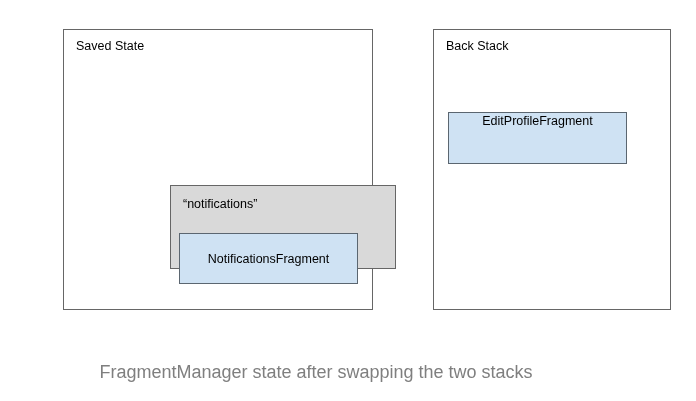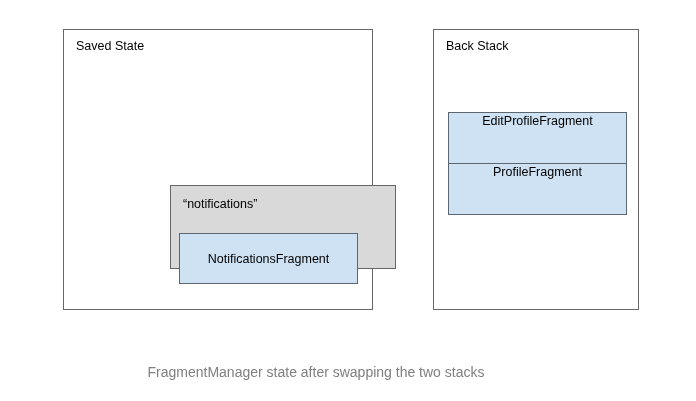--- a/index.html
+++ b/index.html
@@ -30,21 +30,21 @@
   }
   #saved-state-box {
     left: 63px;
     top: 29px;
     width: 310px;
     height: 281px;
   }
   #back-stack-box {
     left: 433px;
     top: 29px;
-    width: 206px;
+    width: 238px;
     height: 281px;
   }
   .container-title {
     position: absolute;
     left: 12px;
     top: 8px;
     font-size: 12.5px;
     color: #000000;
     line-height: 16px;
     white-space: nowrap;
@@ -119,21 +119,21 @@
     margin-top: 0;
   }
 
   
   #diagram-caption {
     position: absolute;
     left: 0;
     top: 363px;
     width: 632px;
     text-align: center;
-    font-size: 14px;
+    font-size: 18px;
     color: #7f7f7f;
     line-height: 18px;
   }
 </style>
 </head>
 <body>
 
 <div class="diagram">
 
   <div class="container-box" id="saved-state-box">
@@ -148,21 +148,18 @@
     </div>
   </div>
 
   <div class="container-box" id="back-stack-box">
     <div class="container-title">Back Stack</div>
 
     <div id="back-stack-list">
       <div class="stack-entry">
         <span class="fragment-label">EditProfileFragment</span>
       </div>
-      <div class="stack-entry">
-        <span class="fragment-label">ProfileFragment</span>
-      </div>
     </div>
   </div>
 
   <div id="diagram-caption">FragmentManager state after swapping the two stacks</div>
 
 </div>
 
 </body></html>

